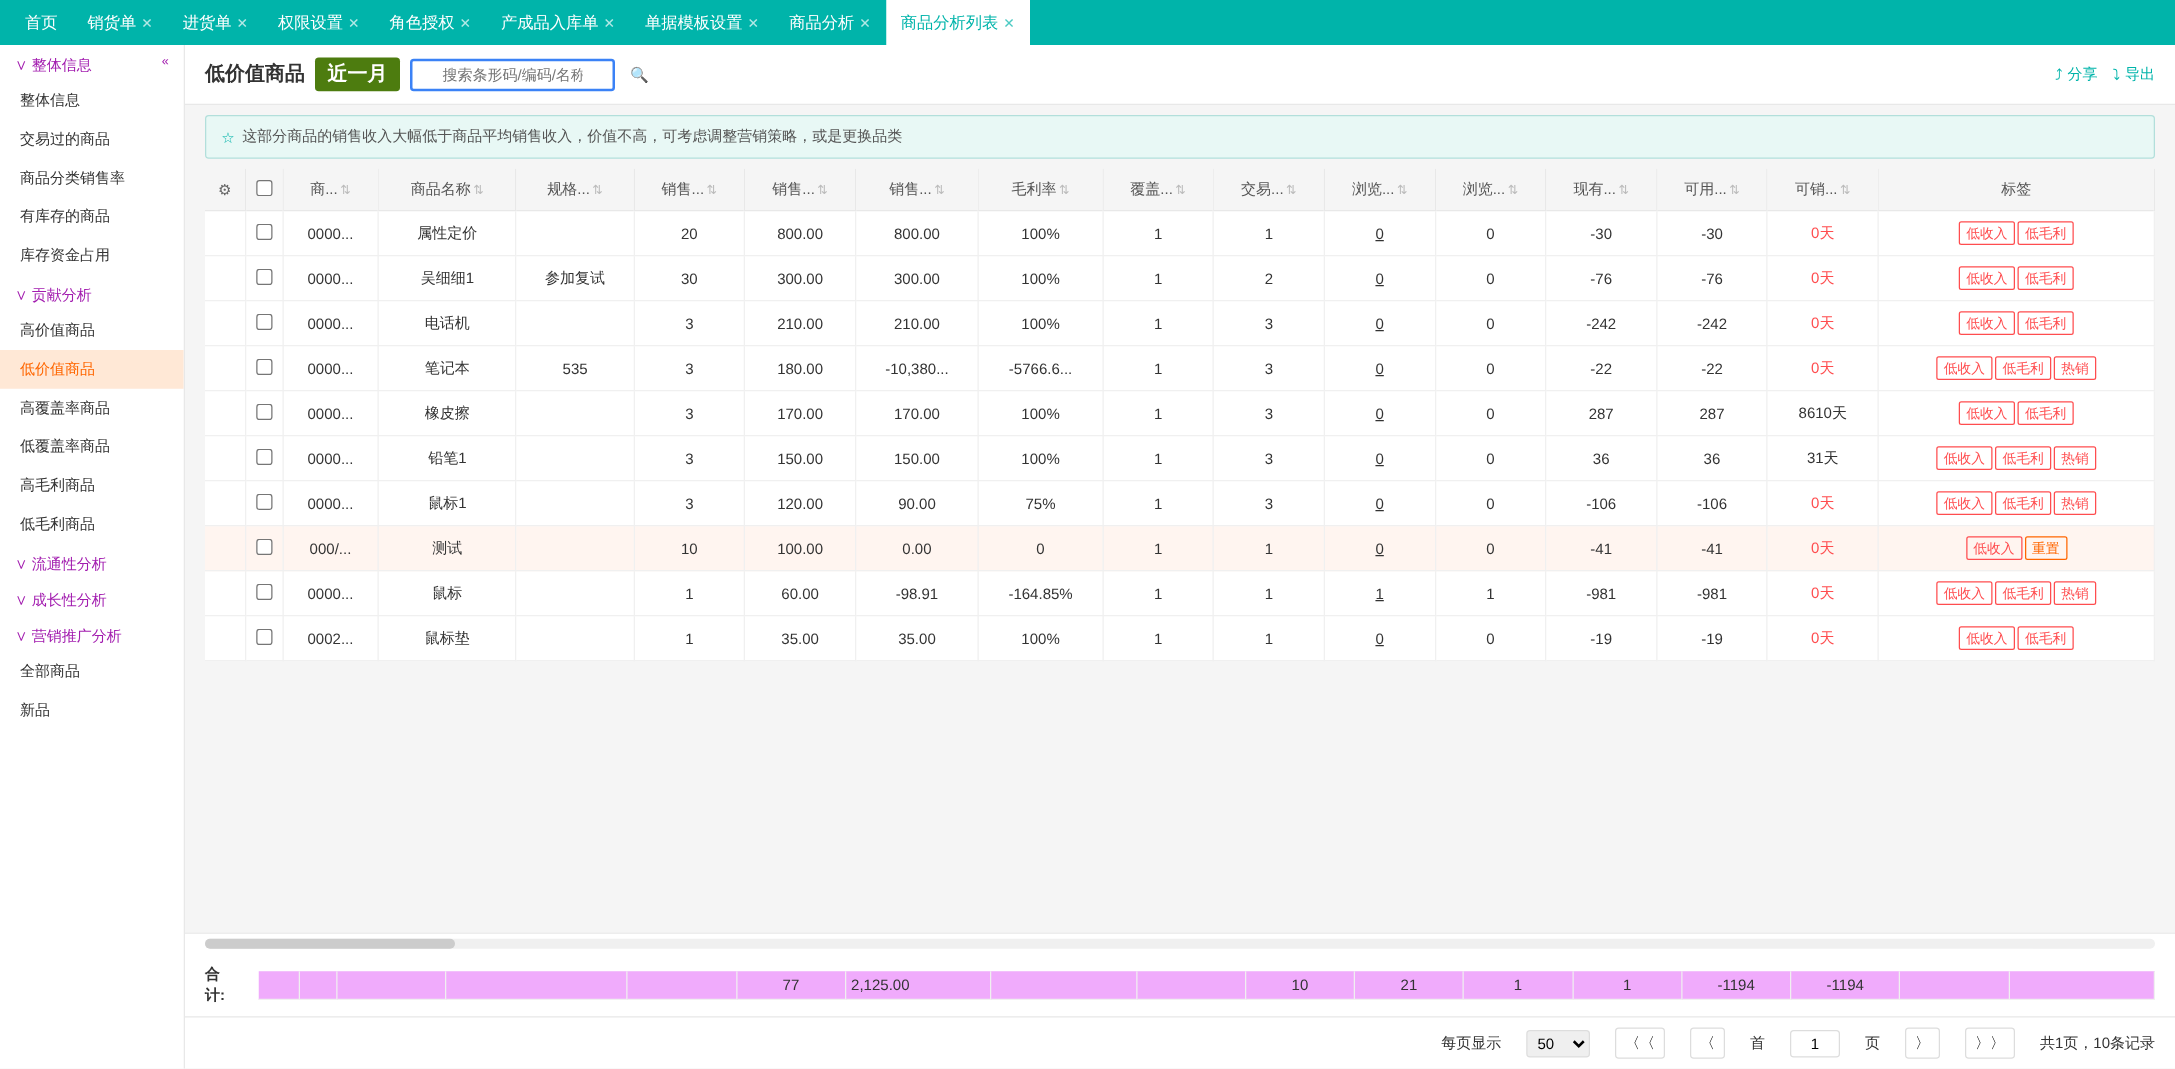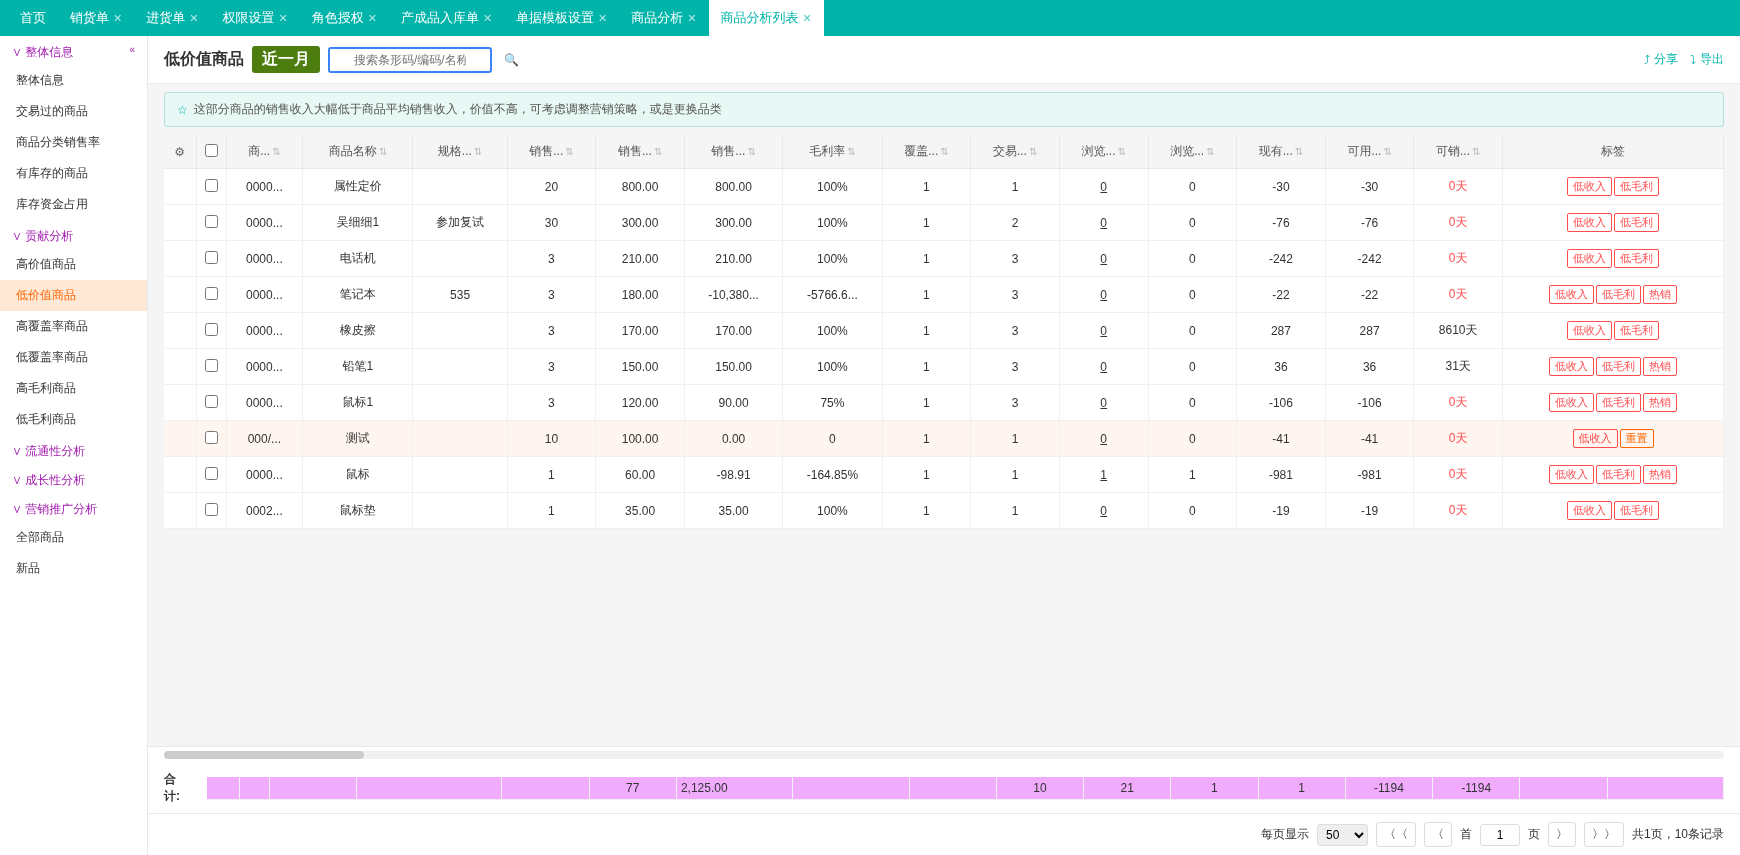--- a/index.html
+++ b/index.html
@@ -196,21 +196,21 @@
     .total-label { font-weight: bold; margin-right: 16px; }
     
     
     .pagination-bar {
       background: #fff;
       border-top: 1px solid #e8e8e8;
       padding: 8px 16px;
       display: flex;
       align-items: center;
       justify-content: flex-end;
-      gap: 8px;
+      gap: 20px;
       font-size: 12px;
     }
     .page-size-select {
       border: 1px solid #ddd;
       border-radius: 3px;
       padding: 2px 4px;
       font-size: 12px;
     }
     .page-btn {
       border: 1px solid #ddd;

